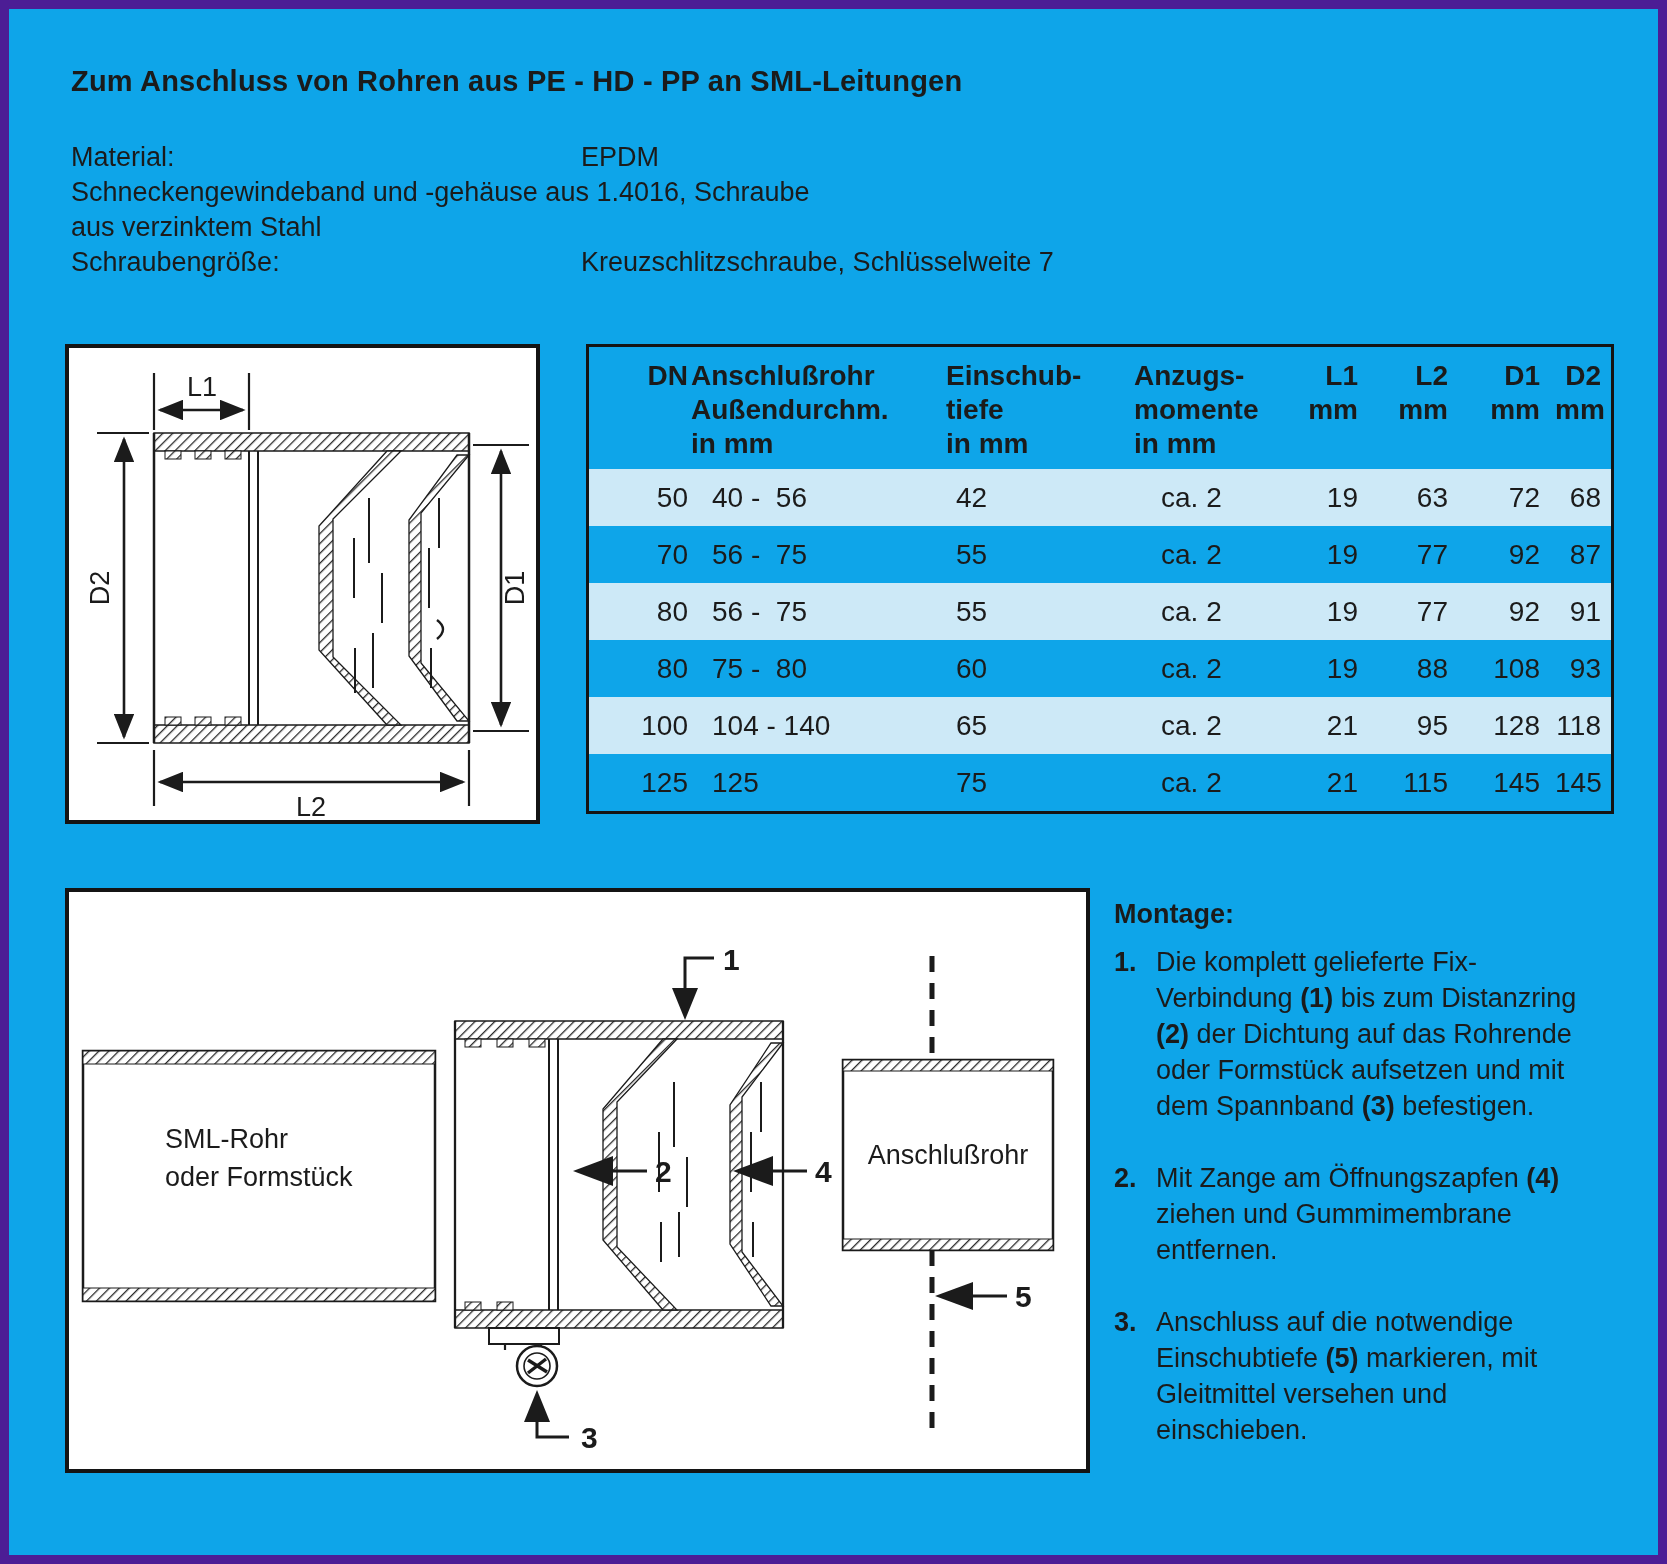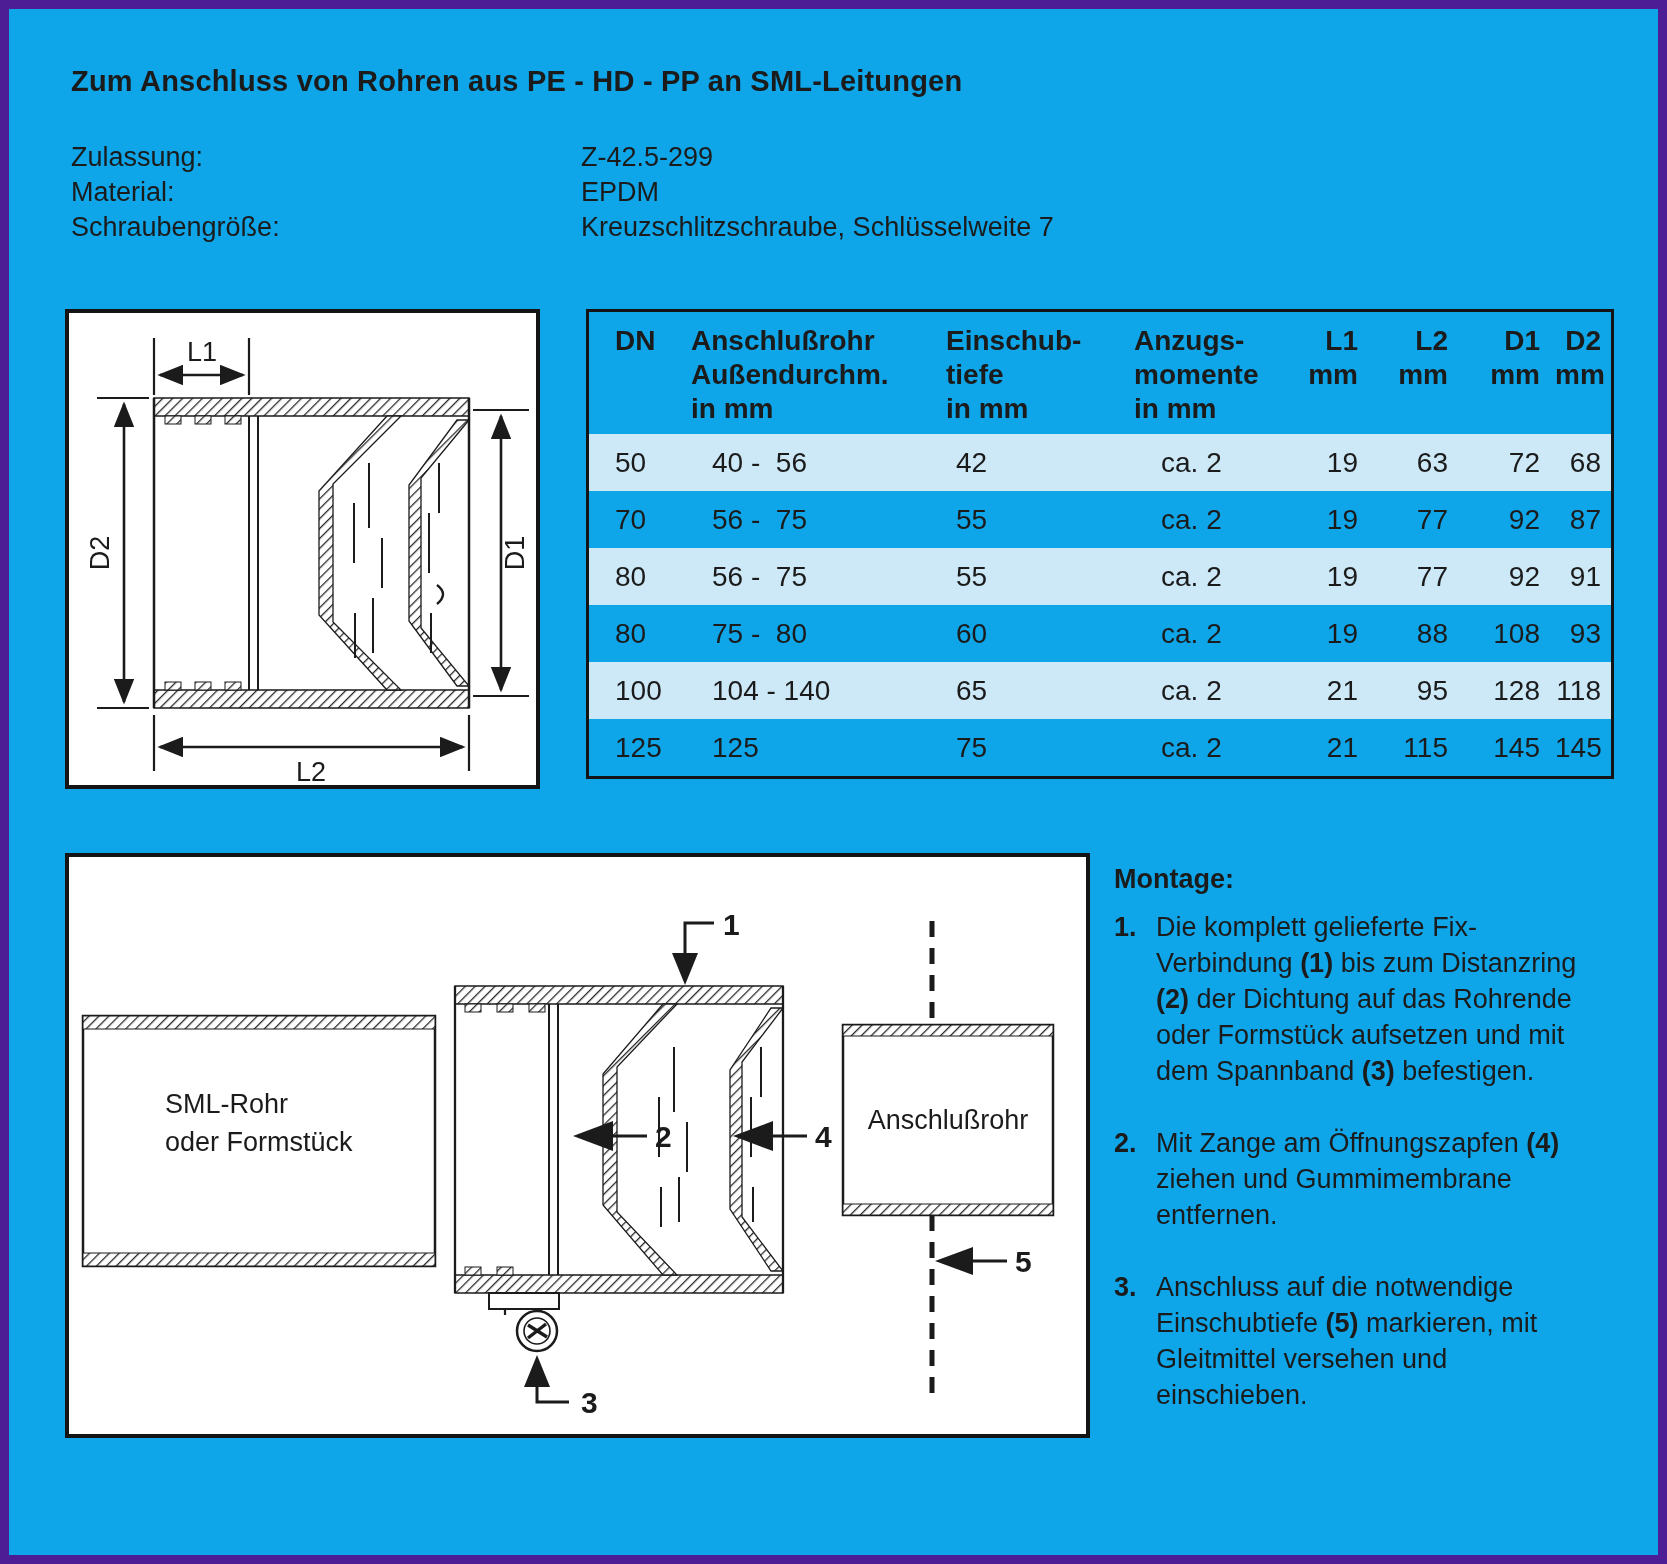--- a/index.html
+++ b/index.html
@@ -46,21 +46,21 @@
     text-align:left; vertical-align:top;
     font-weight:bold; line-height:34px;
     padding-top:12px; padding-bottom:8px;
     white-space:pre-line;
   }
   td { white-space:pre-wrap; }
   tbody tr { height:57px; }
   tbody tr.alt { background:var(--rowblue, #cde9f7); }
   col.c1{width:100px} col.c2{width:255px} col.c3{width:180px} col.c4{width:160px}
   col.c5{width:88px} col.c6{width:90px} col.c7{width:92px} col.c8{width:57px}
-  th:nth-child(1), td:nth-child(1){ padding-left:26px; }
+  th:nth-child(1), td:nth-child(1){ padding-left:26px;text-align:right; }
   th:nth-child(2){ padding-left:2px; } td:nth-child(2){ padding-left:23px; }
   th:nth-child(3){ padding-left:2px; } td:nth-child(3){ padding-left:12px; }
   th:nth-child(4){ padding-left:10px; } td:nth-child(4){ padding-left:37px;margin-top:24px; }
   th:nth-child(n+5), td:nth-child(n+5){ text-align:right; }
   th:nth-child(5), td:nth-child(5){ padding-right:14px; }
   th:nth-child(6), td:nth-child(6){ padding-right:14px; }
   th:nth-child(7), td:nth-child(7){ padding-right:14px; }
   th:nth-child(8), td:nth-child(8){ padding-right:10px; }
 
   .bottom { display:flex; margin-top:64px; align-items:flex-start; }
@@ -73,28 +73,26 @@
 </style>
 </head>
 <body>
 
 <div class="page">
 
   <div class="title">Zum Anschluss von Rohren aus PE - HD - PP an SML-Leitungen</div>
 
   <div class="specs">
     <div class="spec-row">
-      <div class="spec-label">Zulassung:</div>
-      <div class="spec-value">Z-42.5-299</div>
-    </div>
-    <div class="spec-row">
       <div class="spec-label">Material:</div>
       <div class="spec-value">EPDM</div>
     </div>
     <div class="spec-row">
+      <div class="spec-value">Schneckengewindeband und -gehäuse aus 1.4016, Schraube
+aus verzinktem Stahl</div>
     </div>
     <div class="spec-row">
       <div class="spec-label">Schraubengröße:</div>
       <div class="spec-value">Kreuzschlitzschraube, Schlüsselweite 7</div>
     </div>
   </div>
 
   <div class="middle">
 
     <div class="diagram-box dim-box">

